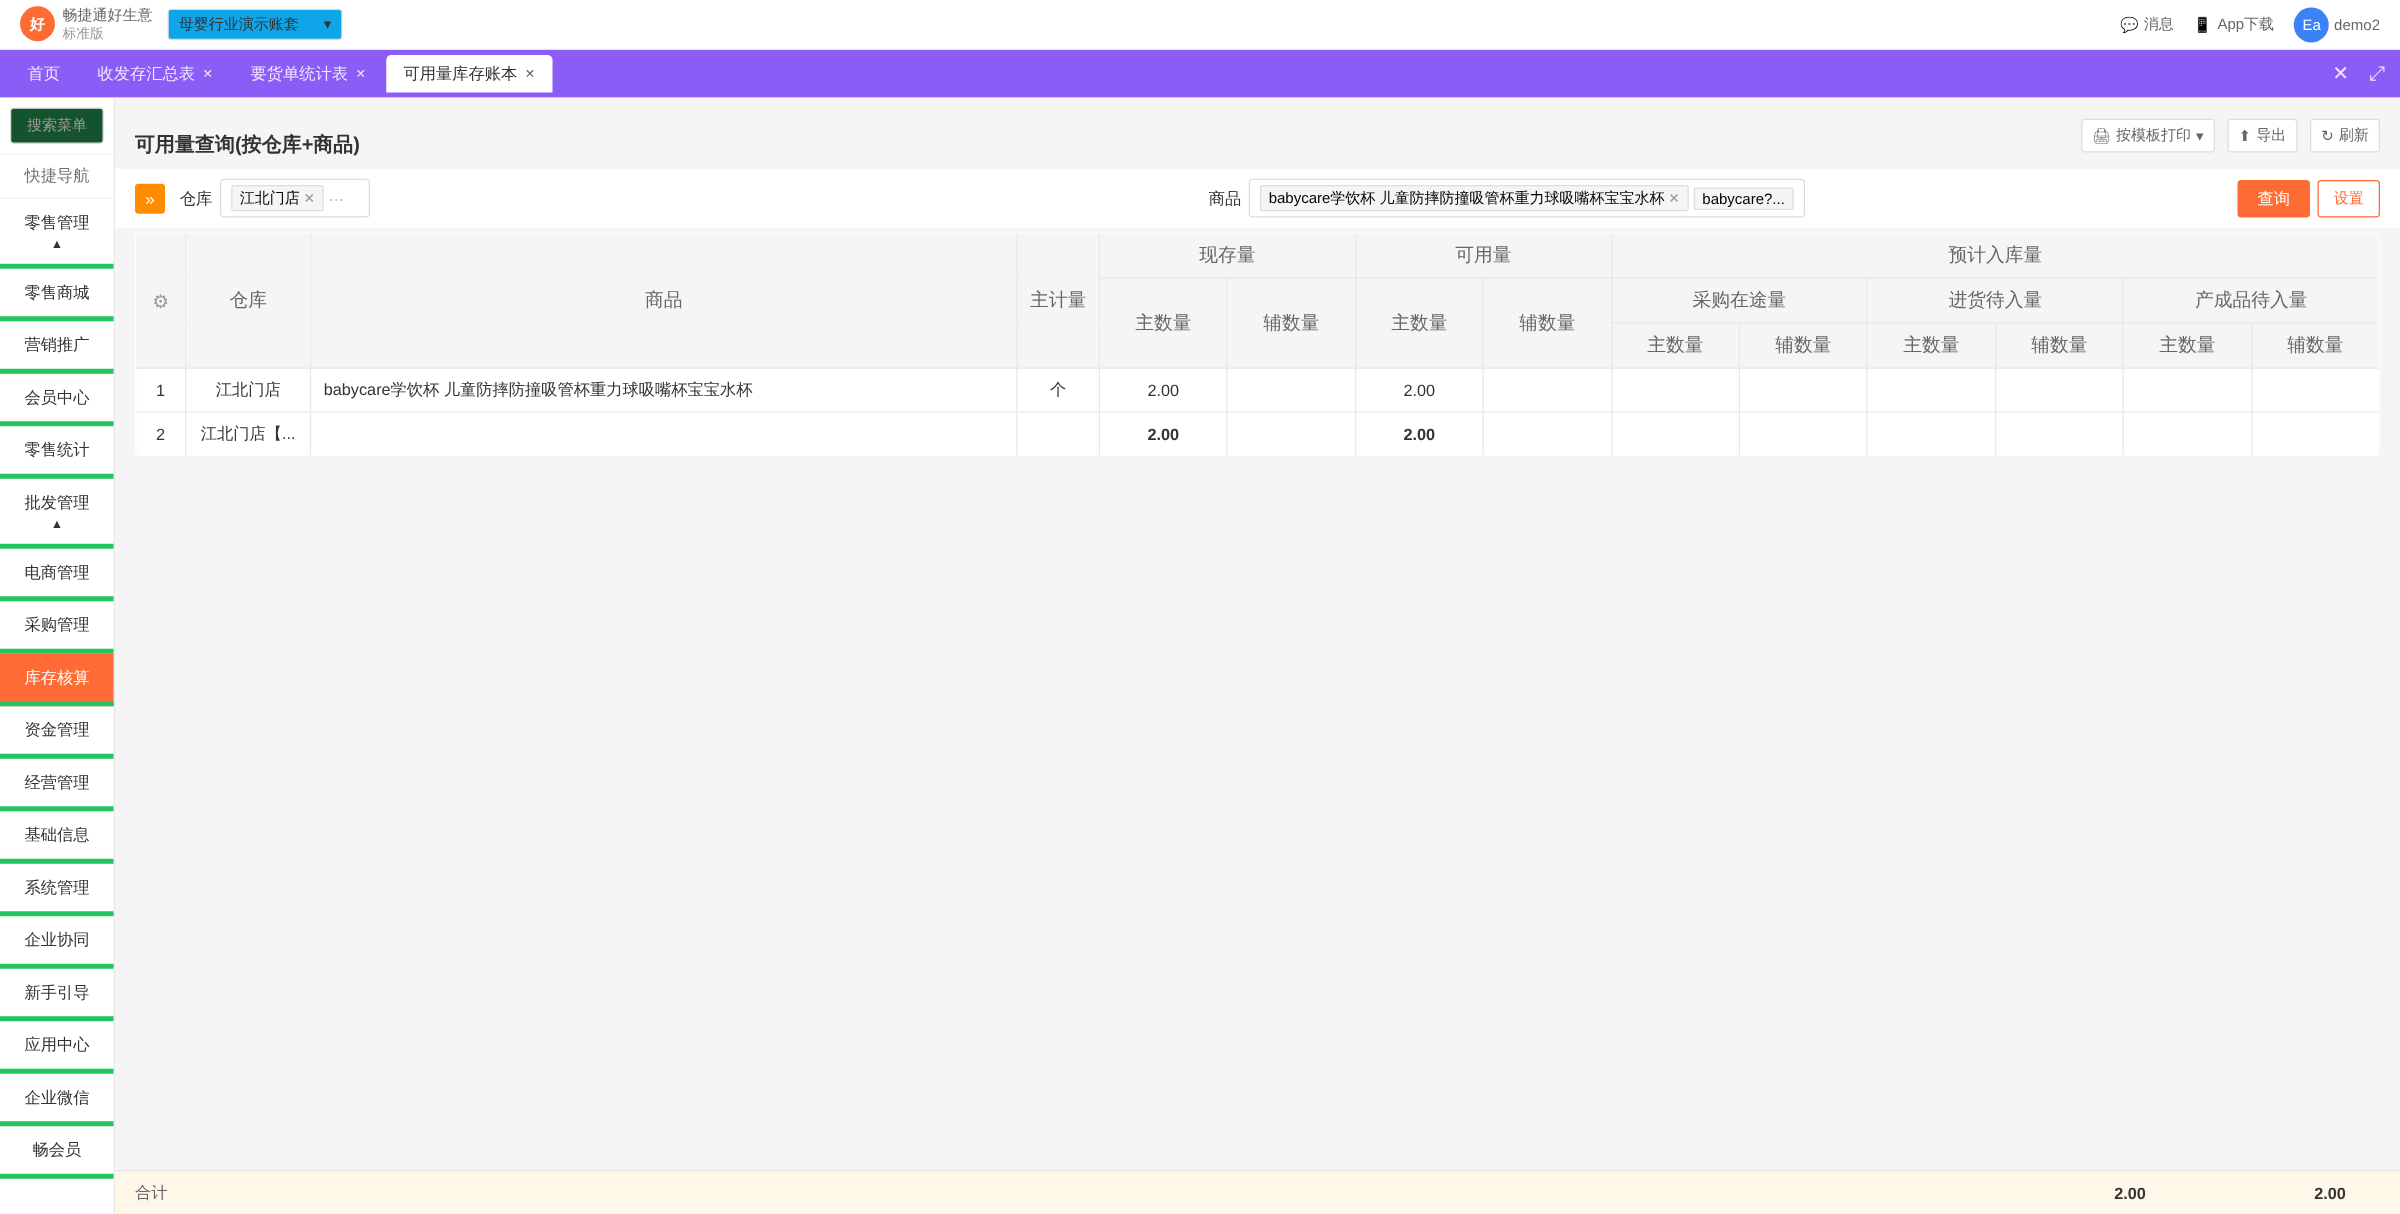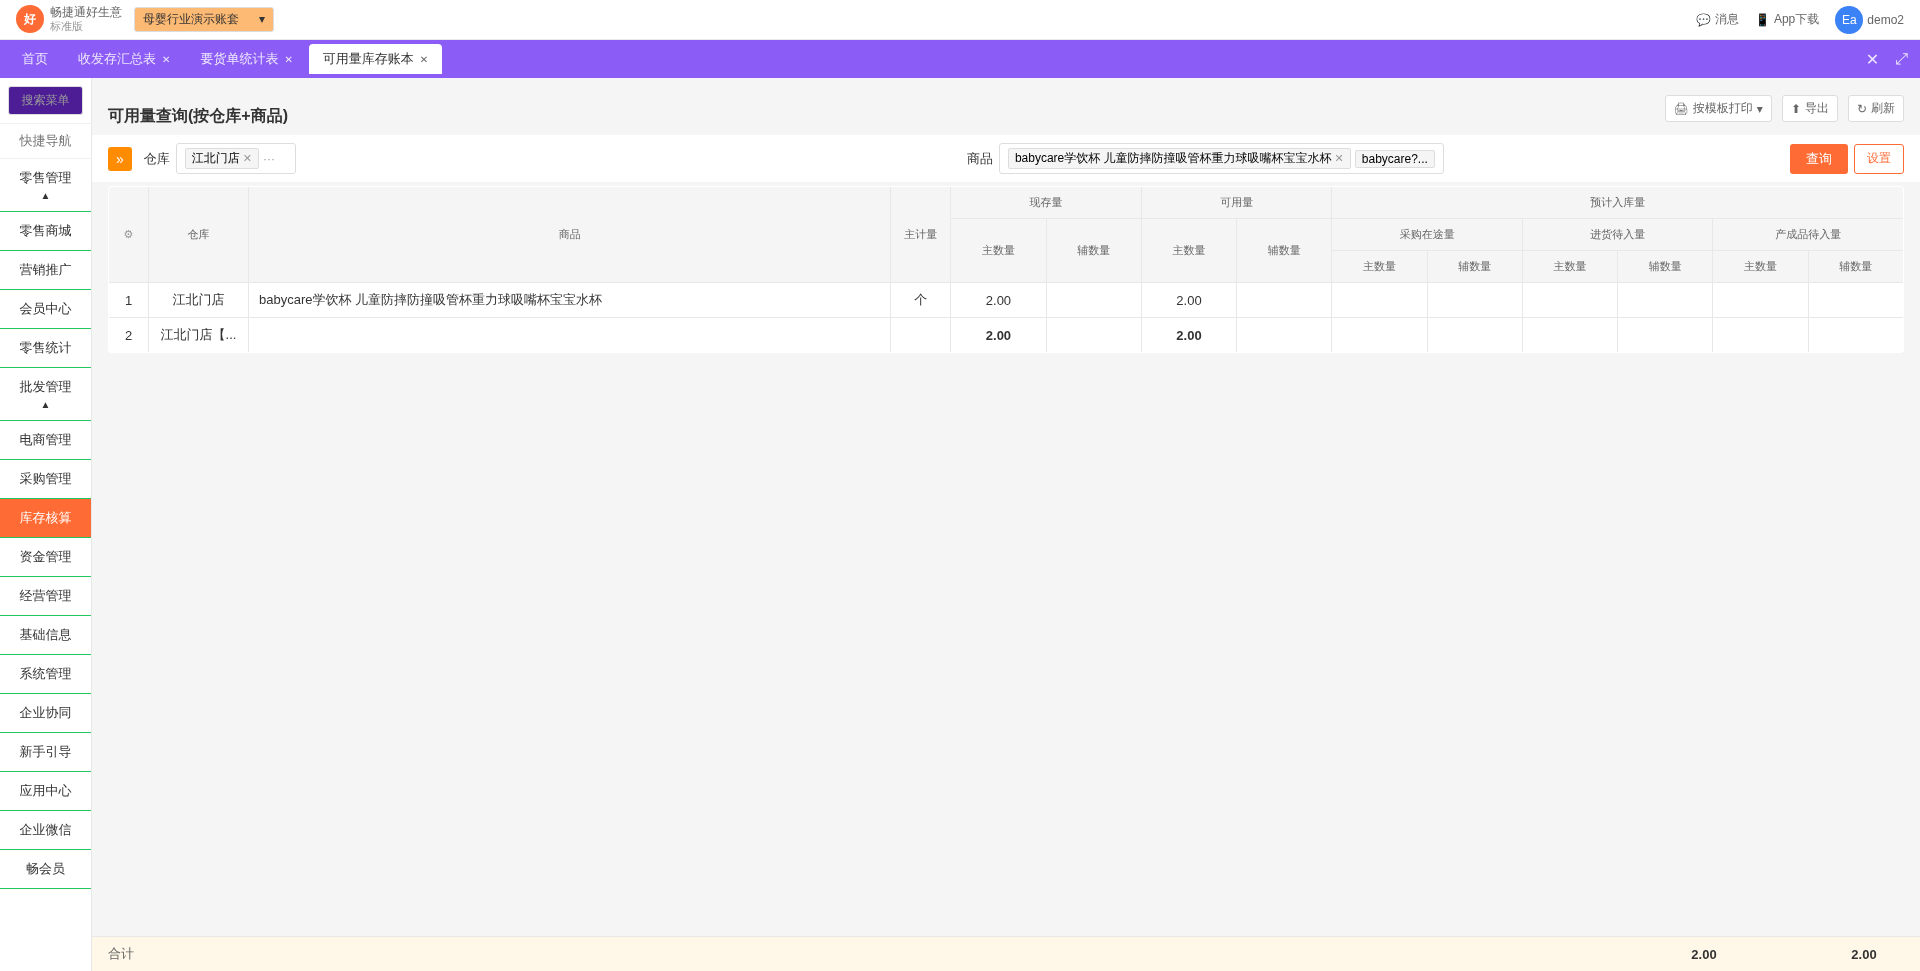--- a/index.html
+++ b/index.html
@@ -8,44 +8,44 @@
     
     .top-bar {
       display: flex; align-items: center; background: #fff; height: 40px; padding: 0 16px;
       border-bottom: 1px solid #e8e8e8; justify-content: space-between; flex-shrink: 0;
     }
     .top-bar-left { display: flex; align-items: center; gap: 12px; }
     .logo-area { display: flex; align-items: center; gap: 6px; }
     .logo-icon { width: 28px; height: 28px; background: #ff6b35; border-radius: 50%; display: flex; align-items: center; justify-content: center; color: white; font-size: 12px; font-weight: bold; }
     .logo-text { font-size: 12px; color: #666; line-height: 1.2; }
     .logo-subtext { font-size: 11px; color: #999; }
-    .industry-select { display: flex; align-items: center; gap: 4px; border: 1px solid #ddd; border-radius: 3px; padding: 3px 8px; font-size: 12px; color: #333; cursor: pointer; min-width: 140px; background: #fdba74; }
+    .industry-select { display: flex; align-items: center; gap: 4px; border: 1px solid #ddd; border-radius: 3px; padding: 3px 8px; font-size: 12px; color: #333; cursor: pointer; min-width: 140px; background: #0ea5e9; }
     .top-bar-right { display: flex; align-items: center; gap: 16px; }
     .top-bar-action { display: flex; align-items: center; gap: 4px; font-size: 12px; color: #666; cursor: pointer; }
     .avatar { width: 28px; height: 28px; border-radius: 50%; background: #3b82f6; display: flex; align-items: center; justify-content: center; color: white; font-size: 12px; }
 
     
     .tab-bar {
       display: flex; align-items: center; background: #8b5cf6; height: 38px; padding: 0 8px; flex-shrink: 0;
     }
     .tab { display: flex; align-items: center; gap: 6px; padding: 6px 14px; font-size: 13px; color: rgba(255,255,255,0.85); cursor: pointer; border-radius: 4px 4px 0 0; margin-right: 2px; }
     .tab.active { background: #fff; color: #333; }
     .tab-close { font-size: 10px; color: inherit; cursor: pointer; display: flex; align-items: center; }
     .tab-bar-right { margin-left: auto; display: flex; align-items: center; gap: 8px; }
     .tab-bar-btn { color: rgba(255,255,255,0.85); font-size: 16px; cursor: pointer; padding: 4px; }
 
     
     .main-layout { display: flex; flex: 1; overflow: hidden; }
 
     
     .sidebar { width: 92px; background: #fff; border-right: 1px solid #e8e8e8; flex-shrink: 0; display: flex; flex-direction: column; overflow-y: auto; }
     .sidebar-search { padding: 8px; border-bottom: 1px solid #f0f0f0; }
-    .sidebar-search-btn { width: 100%; background: #4c1d95; border: 1px solid #ddd; border-radius: 3px; padding: 5px; font-size: 12px; color: #999; cursor: pointer; text-align: center; }
+    .sidebar-search-btn { width: 100%; background: #14532d; border: 1px solid #ddd; border-radius: 3px; padding: 5px; font-size: 12px; color: #999; cursor: pointer; text-align: center; }
     .sidebar-nav-btn { padding: 8px; text-align: center; font-size: 13px; color: #737373; cursor: pointer; border-bottom: 1px solid #f0f0f0; }
-    .sidebar-item { padding: 10px 8px; text-align: center; font-size: 13px; color: #333; cursor: pointer; border-bottom: 1px solid #22c55e; display: flex; flex-direction: column; align-items: center; gap: 3px; }
+    .sidebar-item { padding: 10px 8px; text-align: center; font-size: 13px; color: #333; cursor: pointer; border-bottom: 4px solid #22c55e; display: flex; flex-direction: column; align-items: center; gap: 3px; }
     .sidebar-item.active { background: #ff6b35; color: #fff; }
     .sidebar-item .arrow { font-size: 10px; }
 
     
     .content-area { flex: 1; display: flex; flex-direction: column; overflow: hidden; background: #f5f5f5; }
 
     
     .page-header { display: flex; align-items: center; justify-content: space-between; padding: 12px 16px 8px; background: #f5f5f5; flex-shrink: 0; }
     .page-title { font-size: 16px; font-weight: 600; color: #333; margin-top: 16px; }
     .page-actions { display: flex; align-items: center; gap: 10px; }
@@ -60,21 +60,21 @@
     .filter-tag { background: #f5f5f5; border: 1px solid #ddd; border-radius: 2px; padding: 1px 6px; font-size: 12px; display: flex; align-items: center; gap: 3px; }
     .filter-tag-close { color: #999; cursor: pointer; font-size: 11px; }
     .filter-dots { color: #999; cursor: pointer; }
     .filter-actions { display: flex; gap: 6px; }
     .btn-query { background: #ff6b35; color: #fff; border: none; border-radius: 3px; padding: 6px 16px; font-size: 13px; cursor: pointer; font-family: Liberation Mono, monospace; }
     .btn-settings { background: #fff; color: #ff6b35; border: 1px solid #ff6b35; border-radius: 3px; padding: 5px 12px; font-size: 12px; cursor: pointer; }
 
     
     .table-container { flex: 1; overflow: auto; padding: 0 16px 8px; background: #f5f5f5; }
     .data-table { width: 100%; border-collapse: collapse; background: #fff; border: 1px solid #e8e8e8; border-radius: 4px; overflow: hidden; }
-    .data-table th { background: #f5f5f5; color: #666; font-weight: 500; font-size: 11px; padding: 8px 10px; border: 1px solid #e8e8e8; text-align: center; white-space: nowrap; }
+    .data-table th { background: #f5f5f5; color: #666; font-weight: 500; font-size: 15px; padding: 8px 10px; border: 1px solid #e8e8e8; text-align: center; white-space: nowrap; }
     .data-table td { padding: 8px 10px; border: 1px solid #e8e8e8; font-size: 13px; color: #333; text-align: center; white-space: nowrap; }
     .th-rownum { width: 40px; }
     .th-warehouse { width: 100px; }
     .th-product { min-width: 200px; }
     .th-unit { width: 60px; }
     .settings-icon { color: #999; cursor: pointer; }
     .col-group-header { text-align: center; background: #fafafa; }
     .num-cell { text-align: right; }
     .bold { font-weight: bold; }
 

